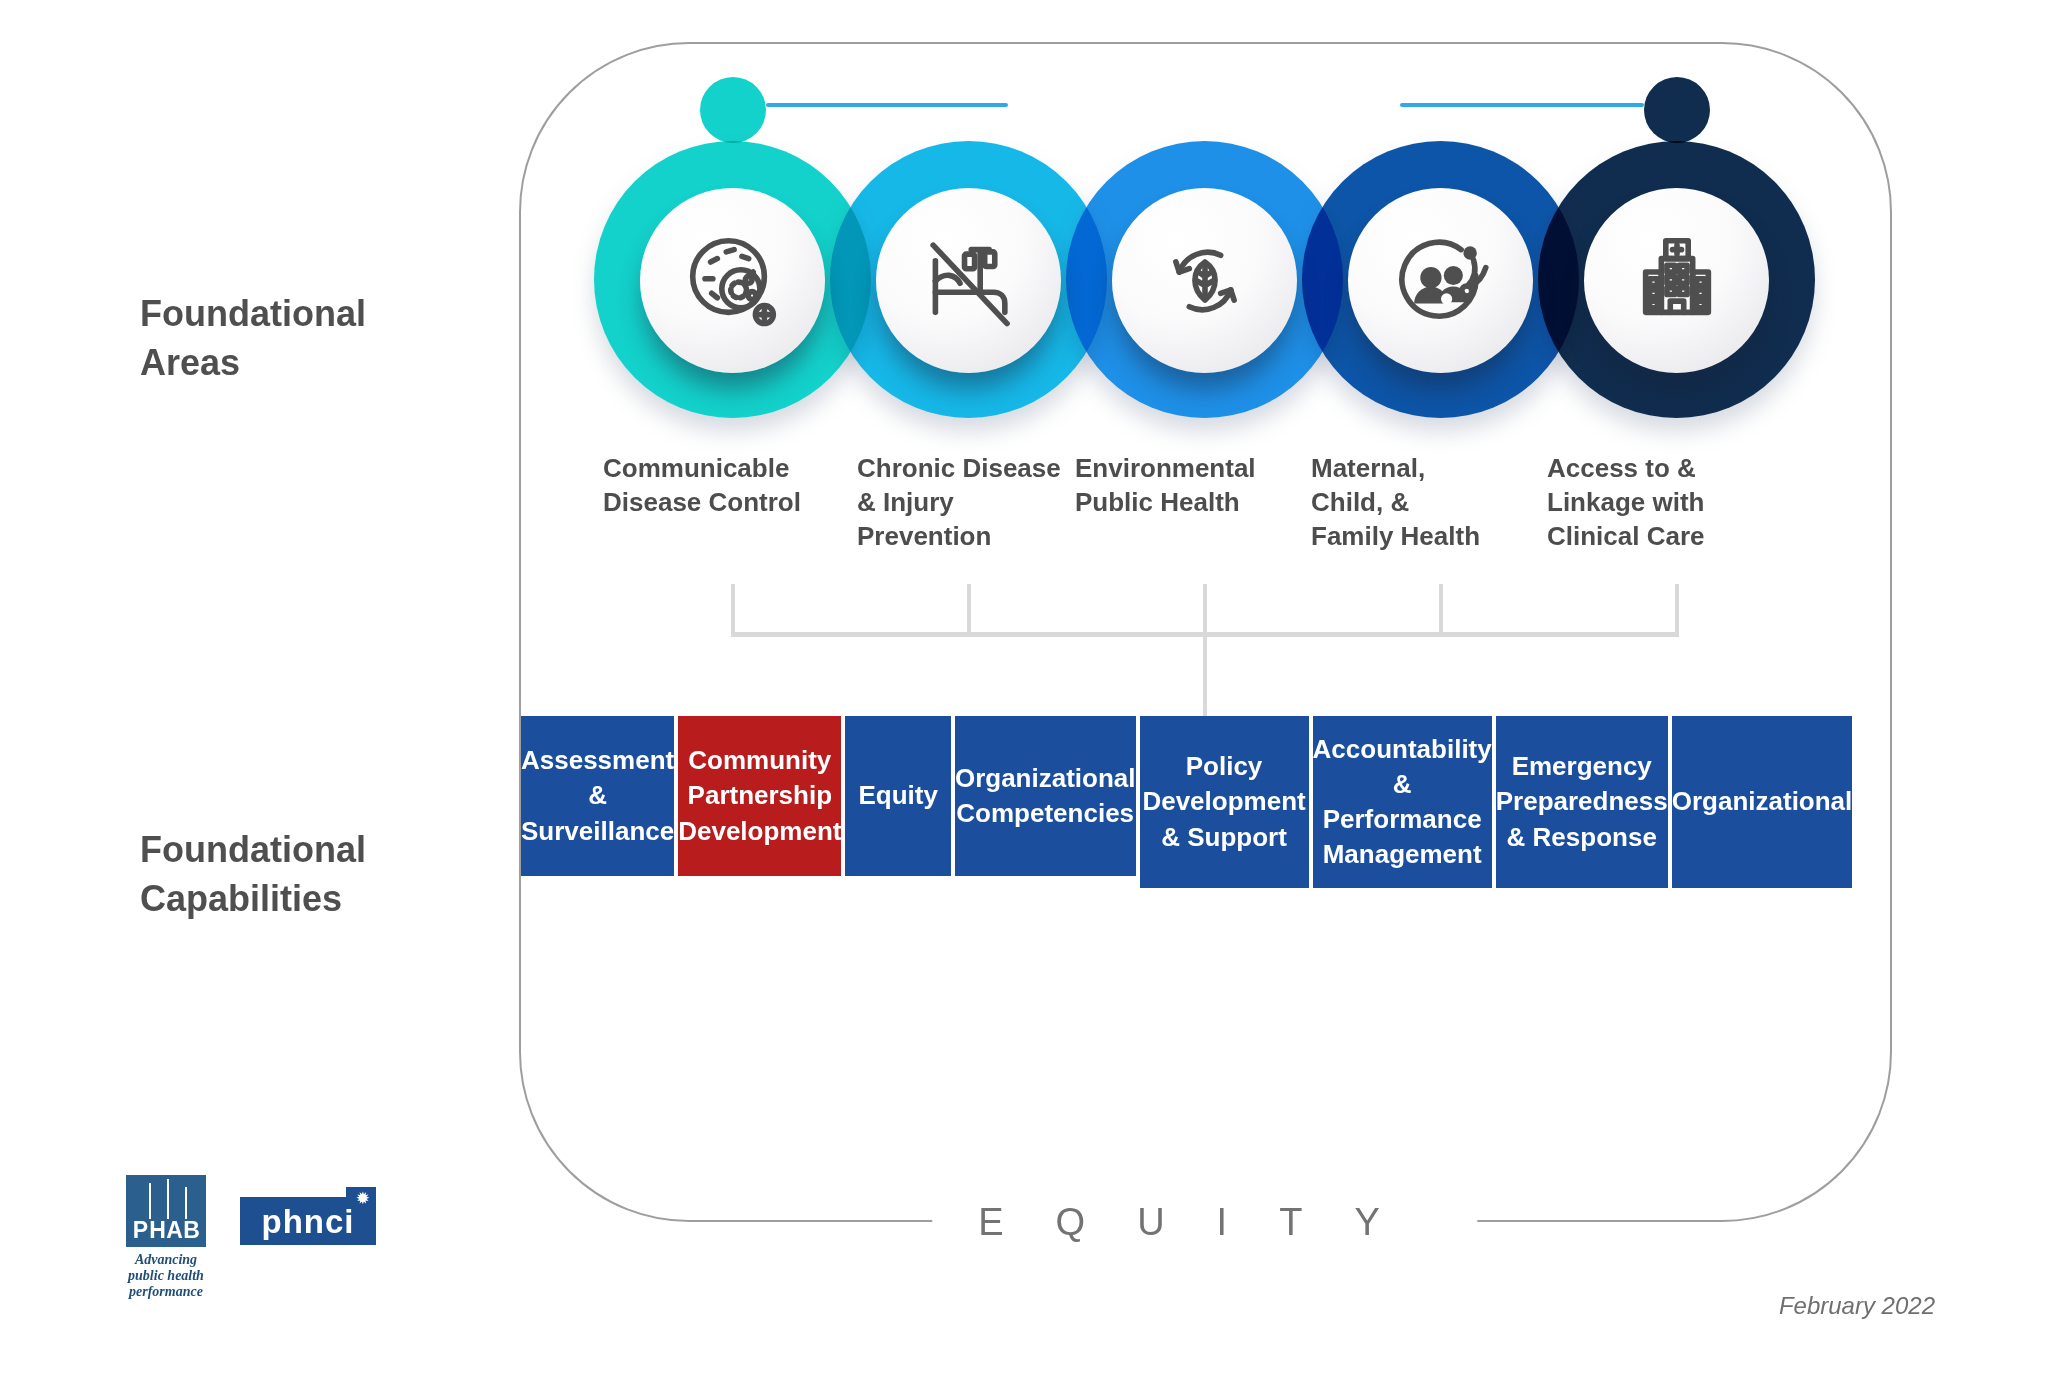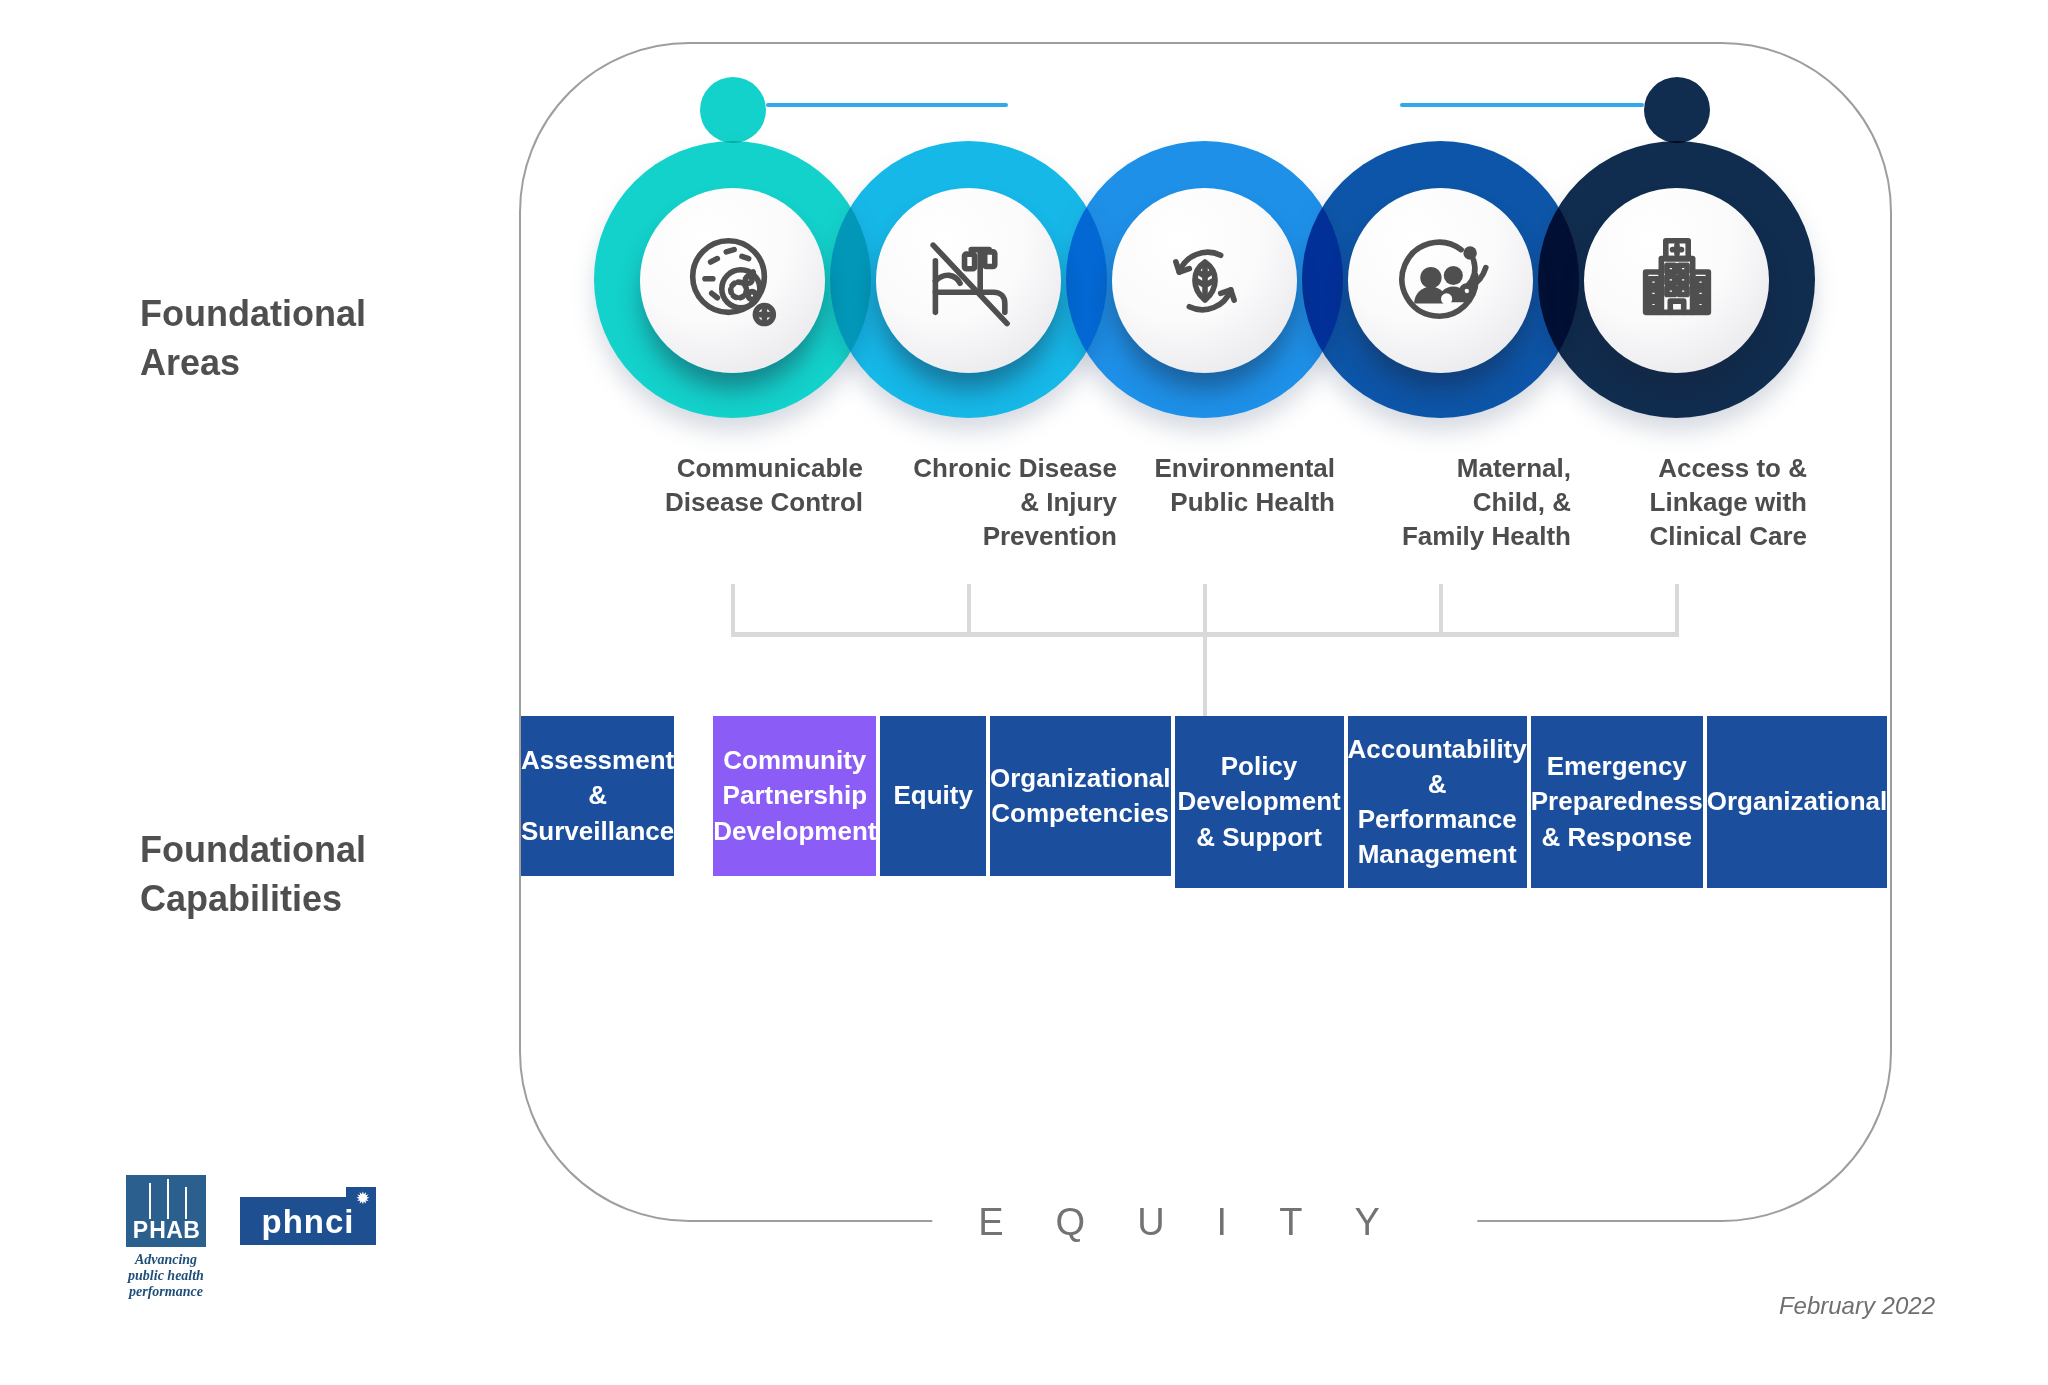--- a/index.html
+++ b/index.html
@@ -17,21 +17,21 @@
              font-size:27px;font-weight:bold;color:#4a4a4a;}
 
   
   .ring{position:absolute;top:141px;width:277px;height:277px;border-radius:50%;
         mix-blend-mode:multiply;box-shadow:0 14px 22px rgba(110,125,150,.28);}
   .sphere{position:absolute;top:188px;width:185px;height:185px;border-radius:50%;
           background:radial-gradient(circle at 36% 28%, #ffffff 0%, #fbfbfc 45%, #ececef 78%, #dcdce1 100%);
           box-shadow:0 20px 26px -4px rgba(25,35,60,.45);
           display:flex;align-items:center;justify-content:center;}
   .sphere svg{width:112px;height:112px;}
-  .caption{position:absolute;top:452px;width:260px;text-align:right;font-size:26px;
+  .caption{position:absolute;top:452px;width:260px;text-align:left;font-size:26px;
            font-weight:bold;color:#4d4d4d;line-height:1.3;white-space:pre-line;}
 
   
   .bracket-line{position:absolute;background:#d9d9d9;}
 
   
   .grid{position:absolute;left:521px;top:716px;width:1371px;display:flex;flex-direction:row;gap:4px;}
   .grid-row{display:flex;gap:4px;}
   .cell{flex:1;display:flex;align-items:center;justify-content:center;text-align:center;
         color:#ffffff;font-size:26px;font-weight:bold;line-height:1.35;white-space:pre-line;}
@@ -185,21 +185,21 @@
   <div class="bracket-line" style="left:1203px;top:584px;width:4px;height:52px;"></div>
   <div class="bracket-line" style="left:1439px;top:584px;width:4px;height:52px;"></div>
   <div class="bracket-line" style="left:1675px;top:584px;width:4px;height:52px;"></div>
   <div class="bracket-line" style="left:731px;top:632px;width:948px;height:5px;"></div>
   <div class="bracket-line" style="left:1203px;top:632px;width:4px;height:84px;"></div>
 
   <div class="grid">
     <div class="grid-row row1">
       <div class="cell" style="background: rgb(27, 79, 158);">Assessment
 &amp; Surveillance</div>
-      <div class="cell" style="background: #8b5cf6; margin-left: 35px;">Community
+      <div class="cell" style="background: #b91c1c;">Community
 Partnership
 Development</div>
       <div class="cell" style="background: rgb(27, 79, 158);">Equity</div>
       <div class="cell" style="background: rgb(27, 79, 158);">Organizational
 Competencies</div>
     </div>
     <div class="grid-row row2">
       <div class="cell" style="background: rgb(27, 79, 158);">Policy
 Development
 &amp; Support</div>

